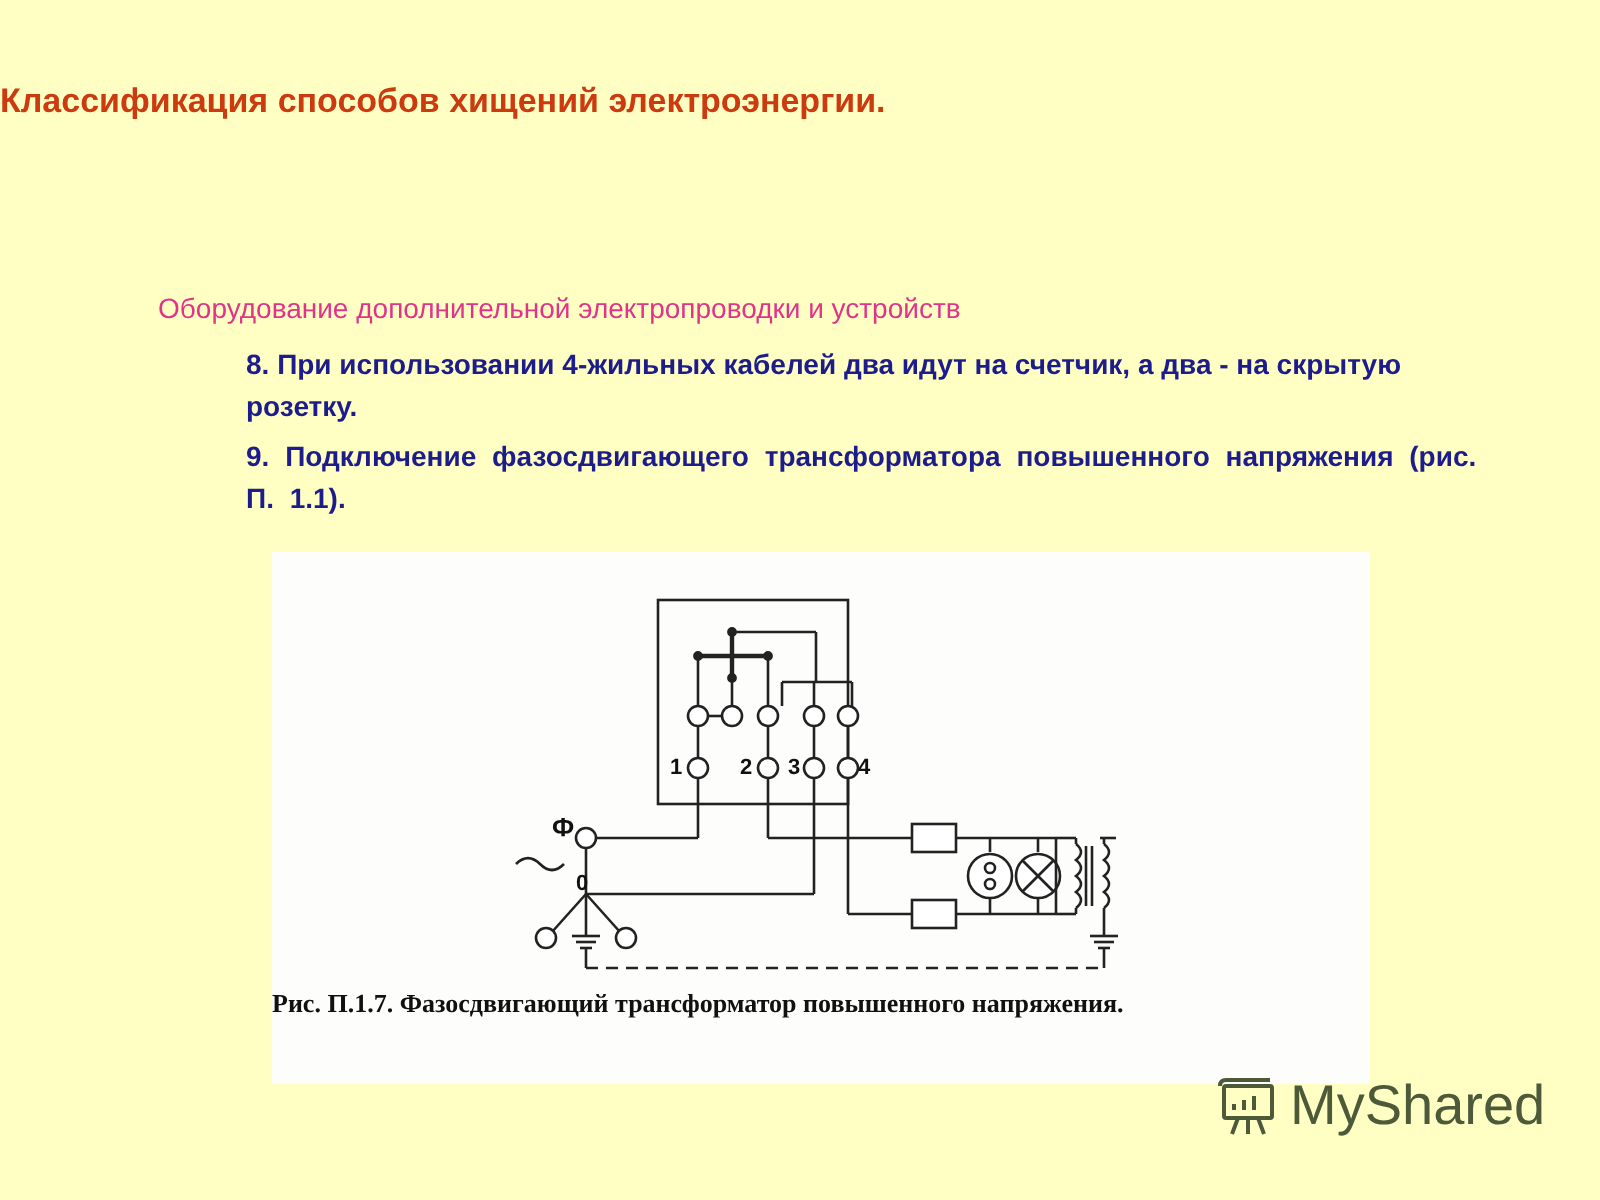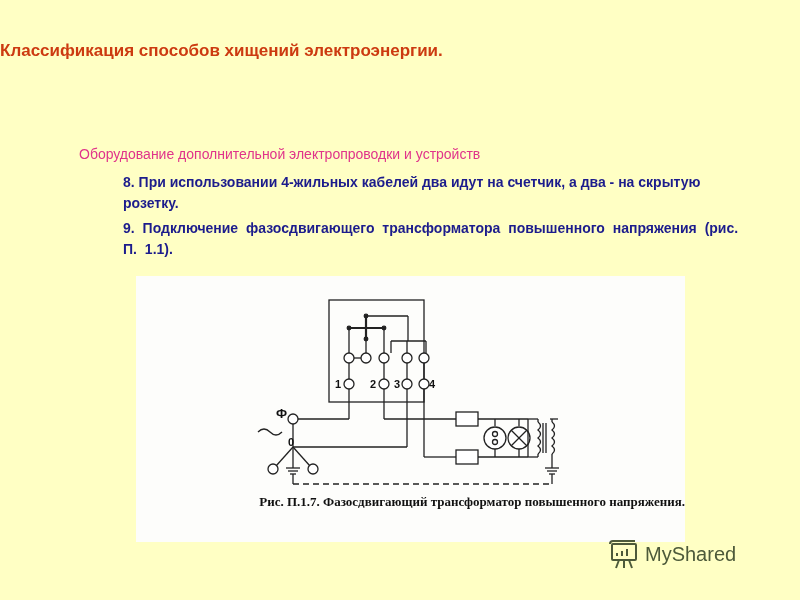--- a/index.html
+++ b/index.html
@@ -34,39 +34,39 @@
     .p8 { top: 172px; }
     .p9 { top: 218px; word-spacing: 4px; }
     .figure {
       position: absolute; left: 136px; top: 276px;
       width: 549px; height: 266px;
       background: #fdfdfb;
     }
     .figure svg { position: absolute; left: 0; top: 0; }
     .caption {
       position: absolute; left: 0; width: 549px; top: 218px;
-      text-align: right;
+      text-align: left;
       font-family: "Liberation Serif", serif;
       font-weight: bold;
       font-size: 13px;
       color: #111;
     }
     .label {
       position: absolute;
       font-family: "Liberation Sans", sans-serif;
       font-weight: bold;
       font-size: 11px;
       color: #111;
     }
     .watermark {
       position: absolute; left: 607px; top: 537px;
       height: 34px;
-      display: flex; align-items: center; gap: 6px;
+      display: flex; align-items: flex-start; gap: 6px;
       color: #4d5a3a;
-      font-size: 20px;
+      font-size: 28px;
     }
     .wm-icon { width: 32px; height: 32px; }
   </style>
 </head>
 <body>
 
 <div class="title">
   <div>Классификация способов хищений электроэнергии.</div>
 </div>
 

